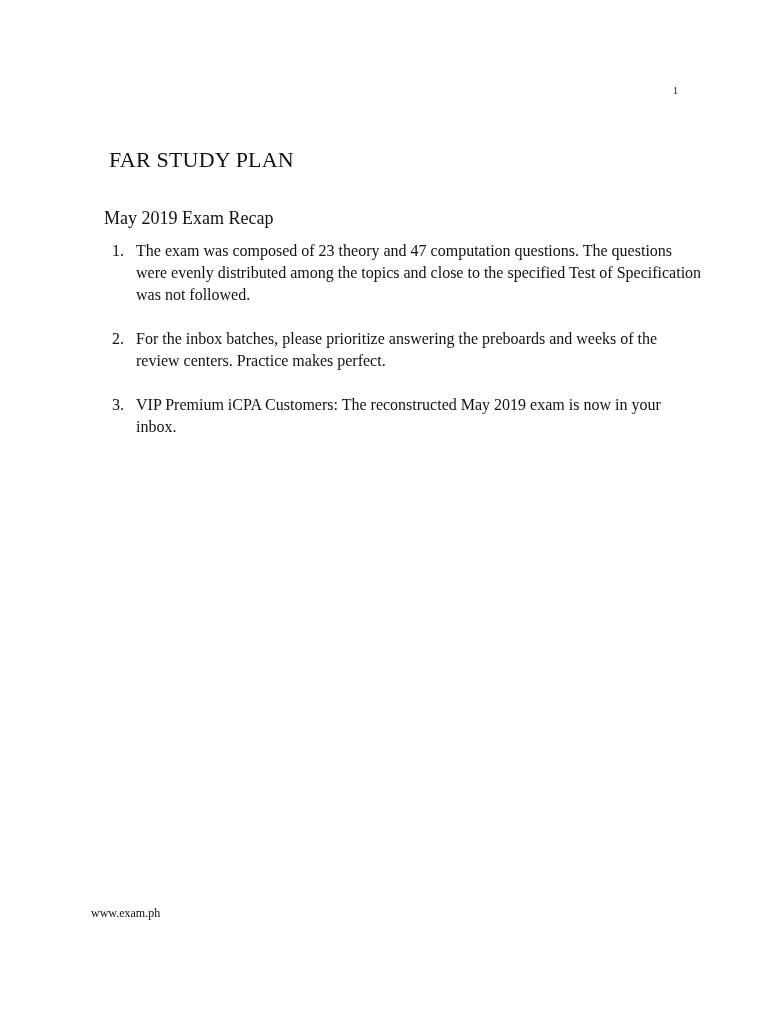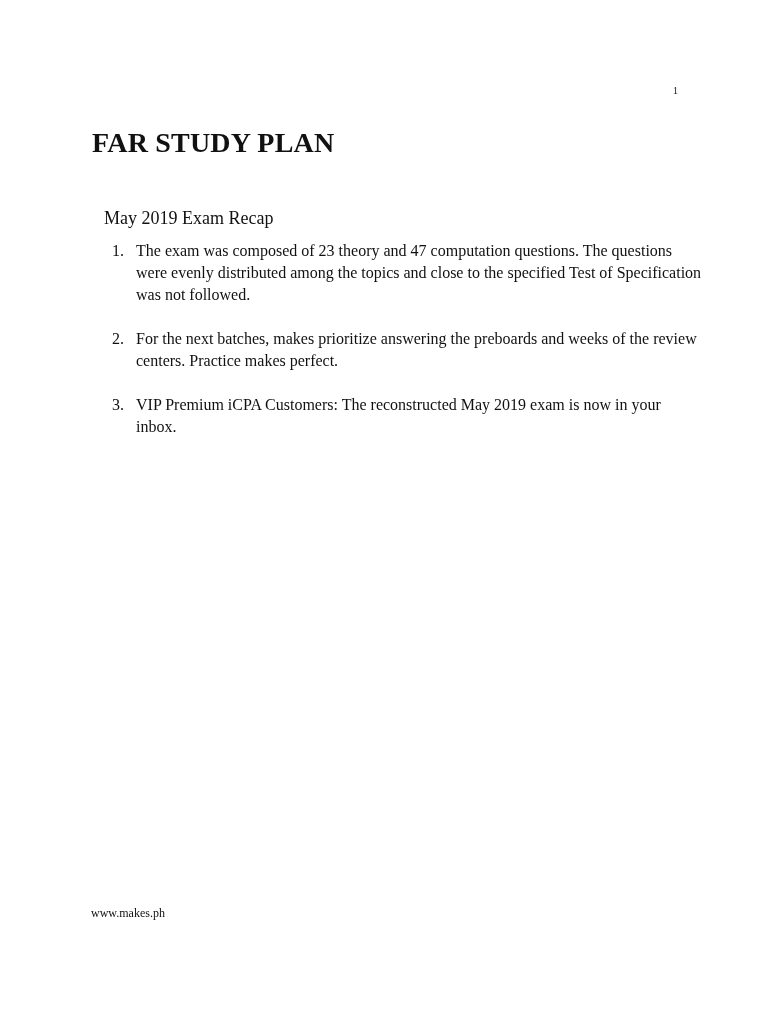--- a/index.html
+++ b/index.html
@@ -19,23 +19,23 @@
       position: absolute;
       top: 85px;
       left: 673px;
       font-size: 10px;
       line-height: 12px;
     }
     .title {
       position: absolute;
       top: 130px;
       left: 92px;
-      margin: 0;
-      font-size: 28px;
-      font-weight: bold;
+      margin: 17px;
+      font-size: 22px;
+      font-weight: normal;
       line-height: 26px;
       letter-spacing: 0.2px;
     }
     .subtitle {
       position: absolute;
       top: 195px;
       left: 92px;
       margin: 12px;
       font-size: 18px;
       font-weight: normal;
@@ -79,21 +79,21 @@
 
 <h2 class="subtitle">May 2019 Exam Recap</h2>
 
 <ol class="list">
   <li class="list-item">
     <span class="list-num">1.</span>
     <span class="list-text">The exam was composed of 23 theory and 47 computation questions. The questions were evenly distributed among the topics and close to the specified Test of Specification was not followed.</span>
   </li>
   <li class="list-item">
     <span class="list-num">2.</span>
-    <span class="list-text">For the next batches, makes prioritize answering the preboards and weeks of the review centers. Practice makes perfect.</span>
+    <span class="list-text">For the inbox batches, please prioritize answering the preboards and weeks of the review centers. Practice makes perfect.</span>
   </li>
   <li class="list-item">
     <span class="list-num">3.</span>
     <span class="list-text">VIP Premium iCPA Customers: The reconstructed May 2019 exam is now in your inbox.</span>
   </li>
 </ol>
 
-<div class="footer">www.makes.ph</div>
+<div class="footer">www.exam.ph</div>
 
 </body></html>

